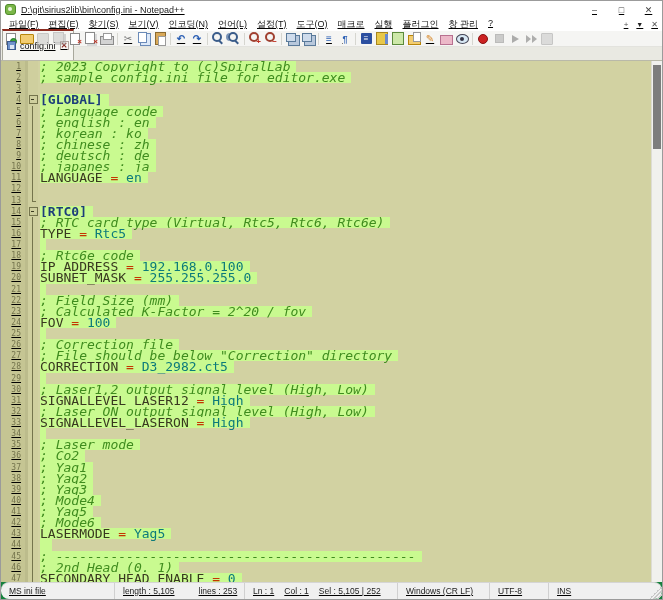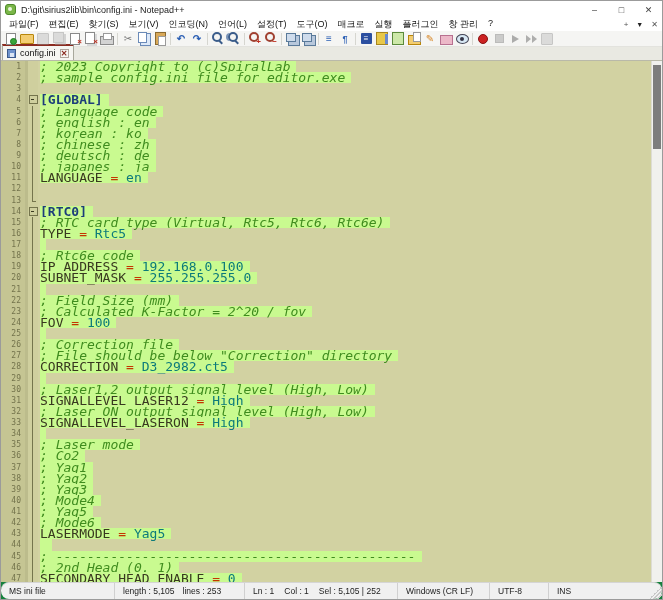--- a/index.html
+++ b/index.html
@@ -1,19 +1,19 @@
 <!DOCTYPE html>
 <html><head>
 <meta charset="utf-8">
 <style>
   * { margin:0; padding:0; box-sizing:border-box; }
   html,body { width:663px; height:600px; background:#888; }
   body { font-family:"Liberation Sans", sans-serif; }
   .window { width:663px; height:600px; background:#15803d; border:1px solid #9b9b9b;
-            display:flex; flex-direction:column; overflow:hidden; }
+            display:flex; flex-direction:column; overflow:hidden;text-decoration:underline; }
 
   
   .titlebar { height:17px; background:#ffffff; display:flex; align-items:center; flex:none; }
   .npp-icon { width:11px; height:11px; margin:0 5px 0 4px; border-radius:3px;
               background:#7ab648; border:1px solid #4e8a2a; position:relative; flex:none; }
   .npp-icon::after { content:""; position:absolute; left:2px; top:2px; width:4px; height:4px;
                      background:#e9f5dd; border-radius:50%; }
   .title-text { font-size:9px; color:#222; white-space:nowrap; }
   .win-controls { margin-left:auto; display:flex; height:100%; }
   .win-btn { width:27px; height:100%; display:flex; align-items:center; justify-content:center;
@@ -99,21 +99,21 @@
   .ti-macro-play::before { content:""; border-left:7px solid #556; border-top:4px solid transparent;
       border-bottom:4px solid transparent; }
   .ti-macro-run-multiple::before { content:""; border-left:5px solid #2b5fb4; border-top:4px solid transparent;
       border-bottom:4px solid transparent; box-shadow:none; margin-right:1px; }
   .ti-macro-run-multiple::after { content:""; border-left:5px solid #2b5fb4; border-top:4px solid transparent;
       border-bottom:4px solid transparent; }
 
   
   .tabbar { height:14px; background:#e9e9e2; display:flex; align-items:flex-end; flex:none;
             border-bottom:1px solid #b9b9a9; }
-  .tab { height:16px; background:#f6f6f2; border:1px solid #a8a89c; border-bottom:none;
+  .tab { height:31px; background:#f6f6f2; border:1px solid #a8a89c; border-bottom:none;
          border-top:2px solid #8c2b20; display:flex; align-items:center; padding:0 4px; gap:4px;
          margin-left:1px; }
   .tab-floppy { width:9px; height:9px; background:#6f93cc; border:1px solid #3c5a8c; position:relative; flex:none; }
   .tab-floppy::after { content:""; position:absolute; left:2px; bottom:0; width:4px; height:4px; background:#dce6f4; }
   .tab-label { font-size:9px; color:#111; white-space:nowrap; }
   .tab-close { width:9px; height:9px; border:1px solid #b0a49c; color:#8a2a20; font-size:8px;
                line-height:7px; text-align:center; font-weight:bold; flex:none; }
 
   
   .editor { flex:1; background:#d2d2a2; position:relative; overflow:hidden;
@@ -140,21 +140,21 @@
   .vscroll { position:absolute; top:0; right:0; bottom:0; width:11px; background:#f1f1ee;
              border-left:1px solid #dddcd4; }
   .vthumb { position:absolute; left:1px; width:8px; top:4px; height:84px; background:#7d7d7d; }
 
   
   .statusbar { height:17px; background:#f0f0f0; border-top:1px solid #d5d5d5; display:flex;
                align-items:center; font-size:8.5px; color:#222; flex:none; position:relative;border-radius:8px; }
   .sb-sec { height:100%; display:flex; align-items:center; padding:0 8px; border-right:1px solid #d0d0d0;
             white-space:nowrap; overflow:hidden; }
   .sb-doc { flex:1; }
-  .sb-len { width:130px; flex:none; gap:8px; }
+  .sb-len { width:130px; flex:none; gap:24px; }
   .sb-pos { width:153px; flex:none; gap:10px;align-items:center; }
   .sb-eol { width:92px; flex:none; }
   .sb-enc { width:59px; flex:none; }
   .sb-ins { flex:1; border-right:none; }
   .grip { position:absolute; right:0; bottom:0; width:13px; height:13px;
           background:linear-gradient(135deg, transparent 50%, #c8c8c8 50%, #c8c8c8 55%, transparent 55%,
           transparent 65%, #c8c8c8 65%, #c8c8c8 70%, transparent 70%, transparent 80%, #c8c8c8 80%,
           #c8c8c8 85%, transparent 85%); }
 </style>
 </head>

